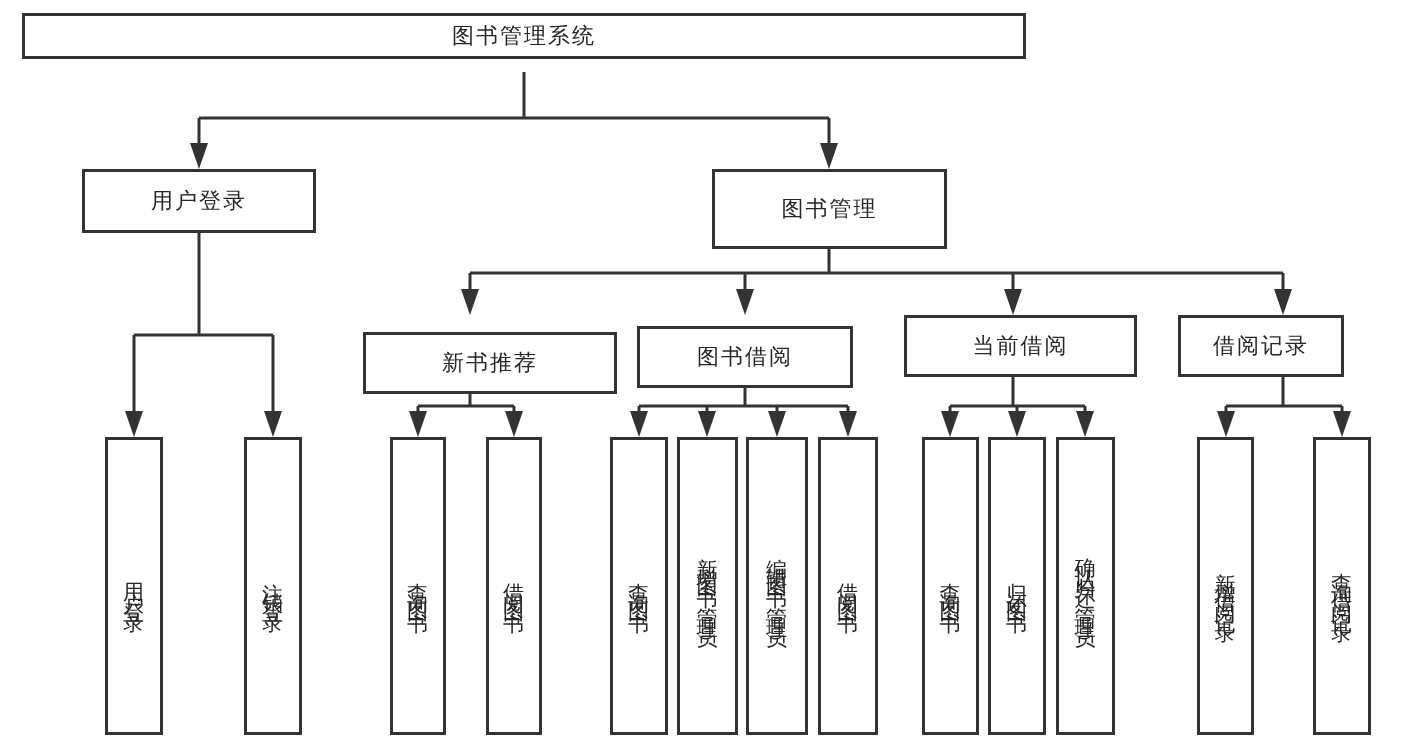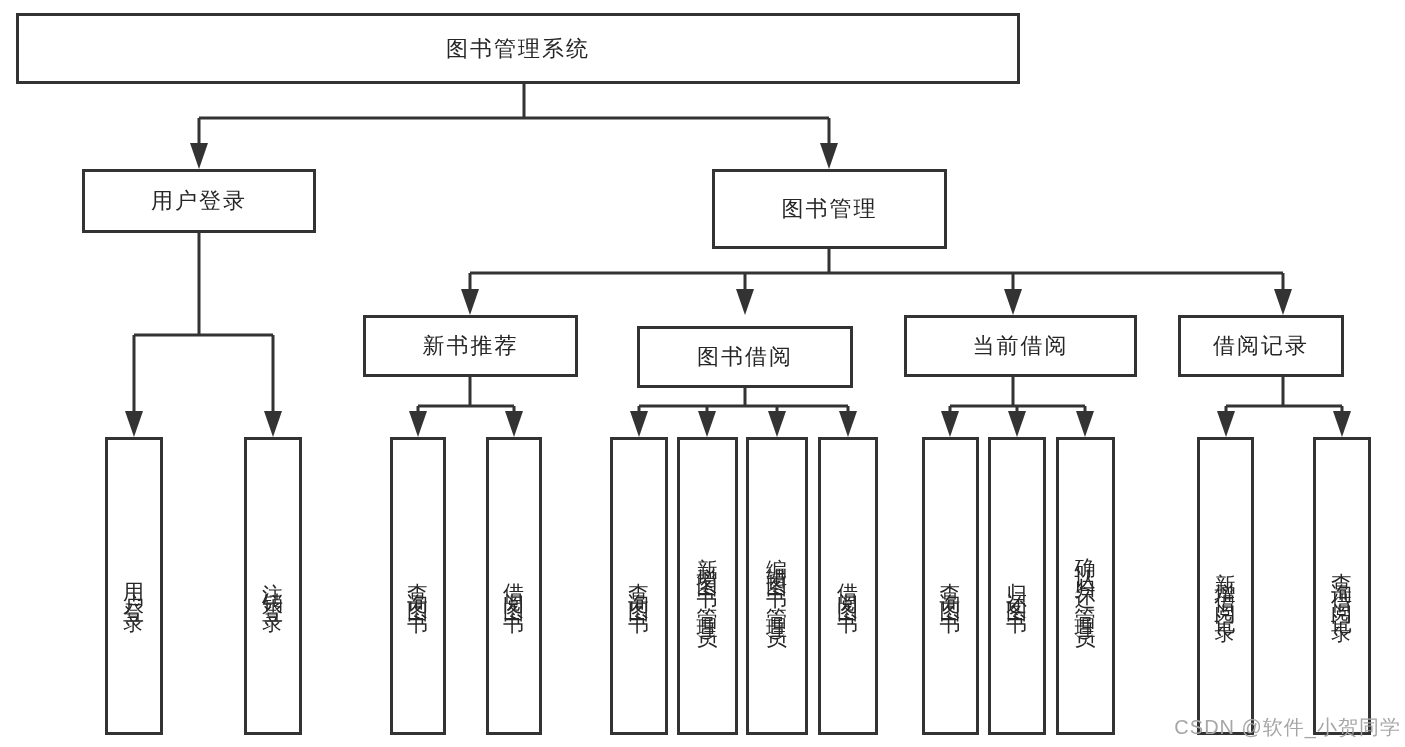--- a/index.html
+++ b/index.html
@@ -57,32 +57,32 @@
       <polygon points="848,437 839,411 857,411" fill="#333333"></polygon>
       <path d="M 1013 377 V 406 M 950 406 H 1085 M 950 406 V 427 M 1017 406 V 427 M 1085 406 V 427" stroke="#333333" stroke-width="3" fill="none"></path>
       <polygon points="950,437 941,411 959,411" fill="#333333"></polygon>
       <polygon points="1017,437 1008,411 1026,411" fill="#333333"></polygon>
       <polygon points="1085,437 1076,411 1094,411" fill="#333333"></polygon>
       <path d="M 1283 377 V 406 M 1226 406 H 1342 M 1226 406 V 427 M 1342 406 V 427" stroke="#333333" stroke-width="3" fill="none"></path>
       <polygon points="1226,437 1217,411 1235,411" fill="#333333"></polygon>
       <polygon points="1342,437 1333,411 1351,411" fill="#333333"></polygon>
     </svg>
 
-  <div class="box h" style="left:16px;top:13px;width:1004px;height:71px">
+  <div class="box h" style="left:22px;top:13px;width:1004px;height:46px">
     <span>图书管理系统</span>
   </div>
 
   <div class="box h" style="left:82px;top:169px;width:234px;height:64px">
     <span>用户登录</span>
   </div>
   <div class="box h" style="left:712px;top:169px;width:235px;height:80px">
     <span>图书管理</span>
   </div>
 
-  <div class="box h" style="left:363px;top:315px;width:215px;height:62px">
+  <div class="box h" style="left:363px;top:332px;width:254px;height:62px">
     <span>新书推荐</span>
   </div>
   <div class="box h" style="left:637px;top:326px;width:216px;height:62px">
     <span>图书借阅</span>
   </div>
   <div class="box h" style="left:904px;top:315px;width:233px;height:62px">
     <span>当前借阅</span>
   </div>
   <div class="box h" style="left:1178px;top:315px;width:166px;height:62px">
     <span>借阅记录</span>
@@ -125,14 +125,13 @@
     <span>确认归还（管理员）</span>
   </div>
 
   <div class="box v" style="left:1197px;top:437px;width:57px;height:298px">
     <span>新增借阅记录</span>
   </div>
   <div class="box v" style="left:1313px;top:437px;width:58px;height:298px">
     <span>查询借阅记录</span>
   </div>
 
-  <div class="watermark">CSDN @软件_小贺同学</div>
 </div>
 
 </body></html>

